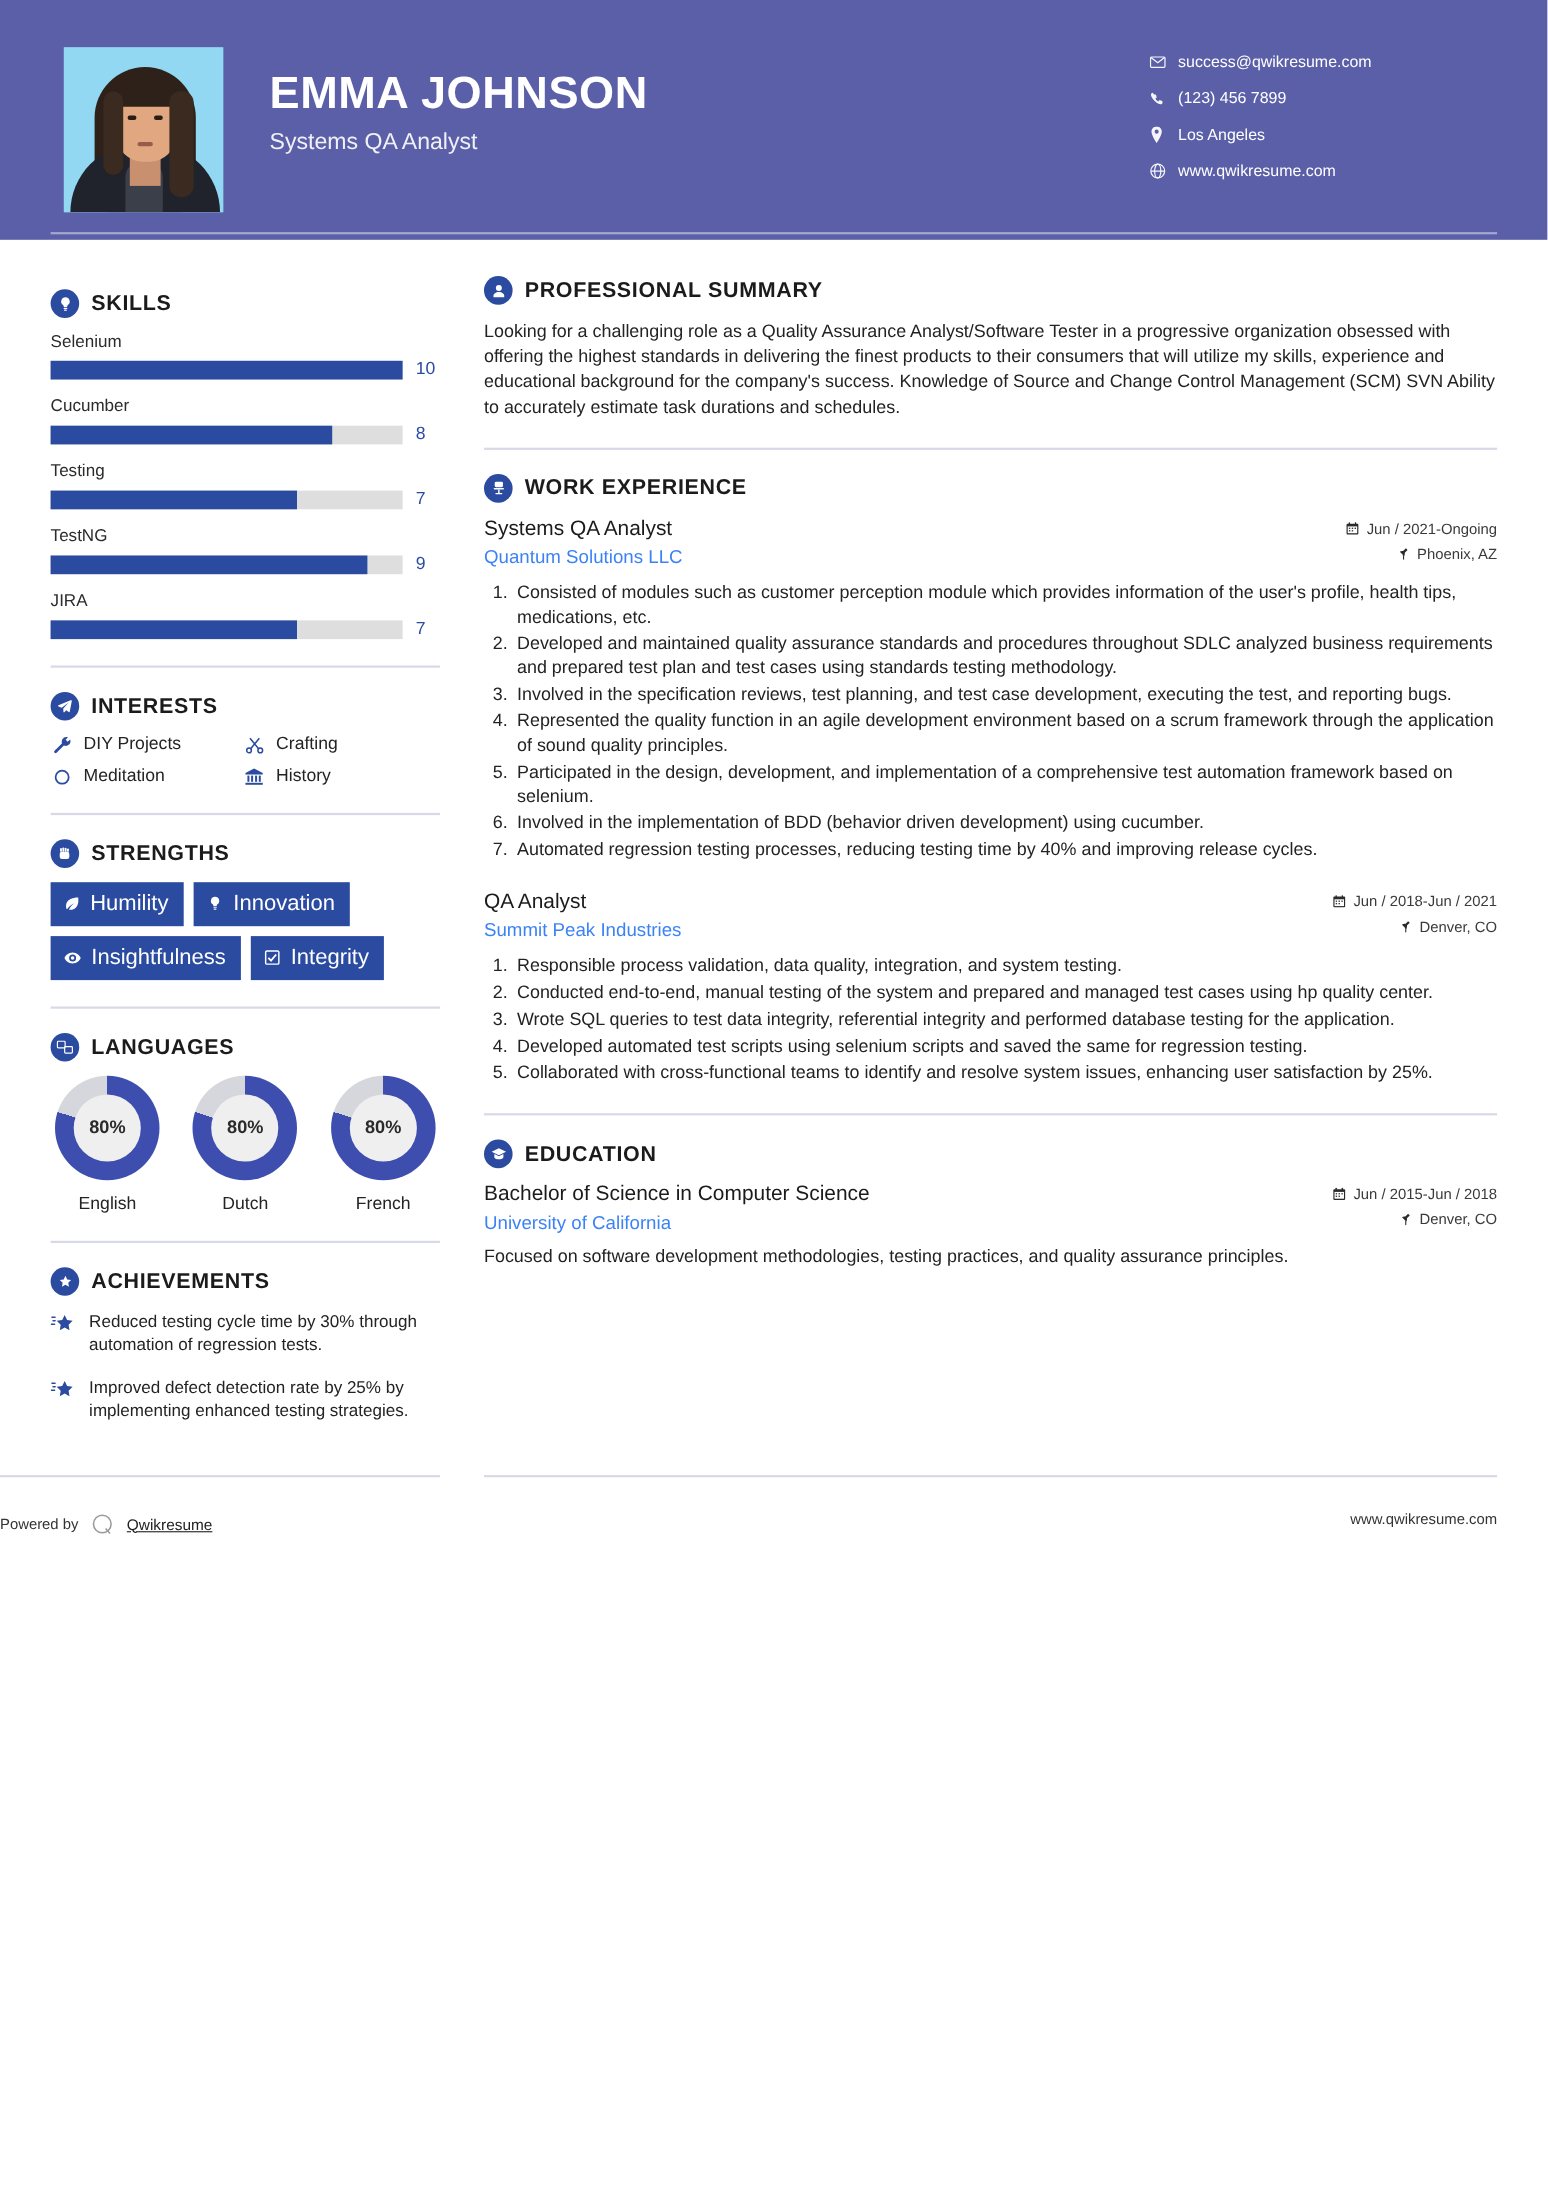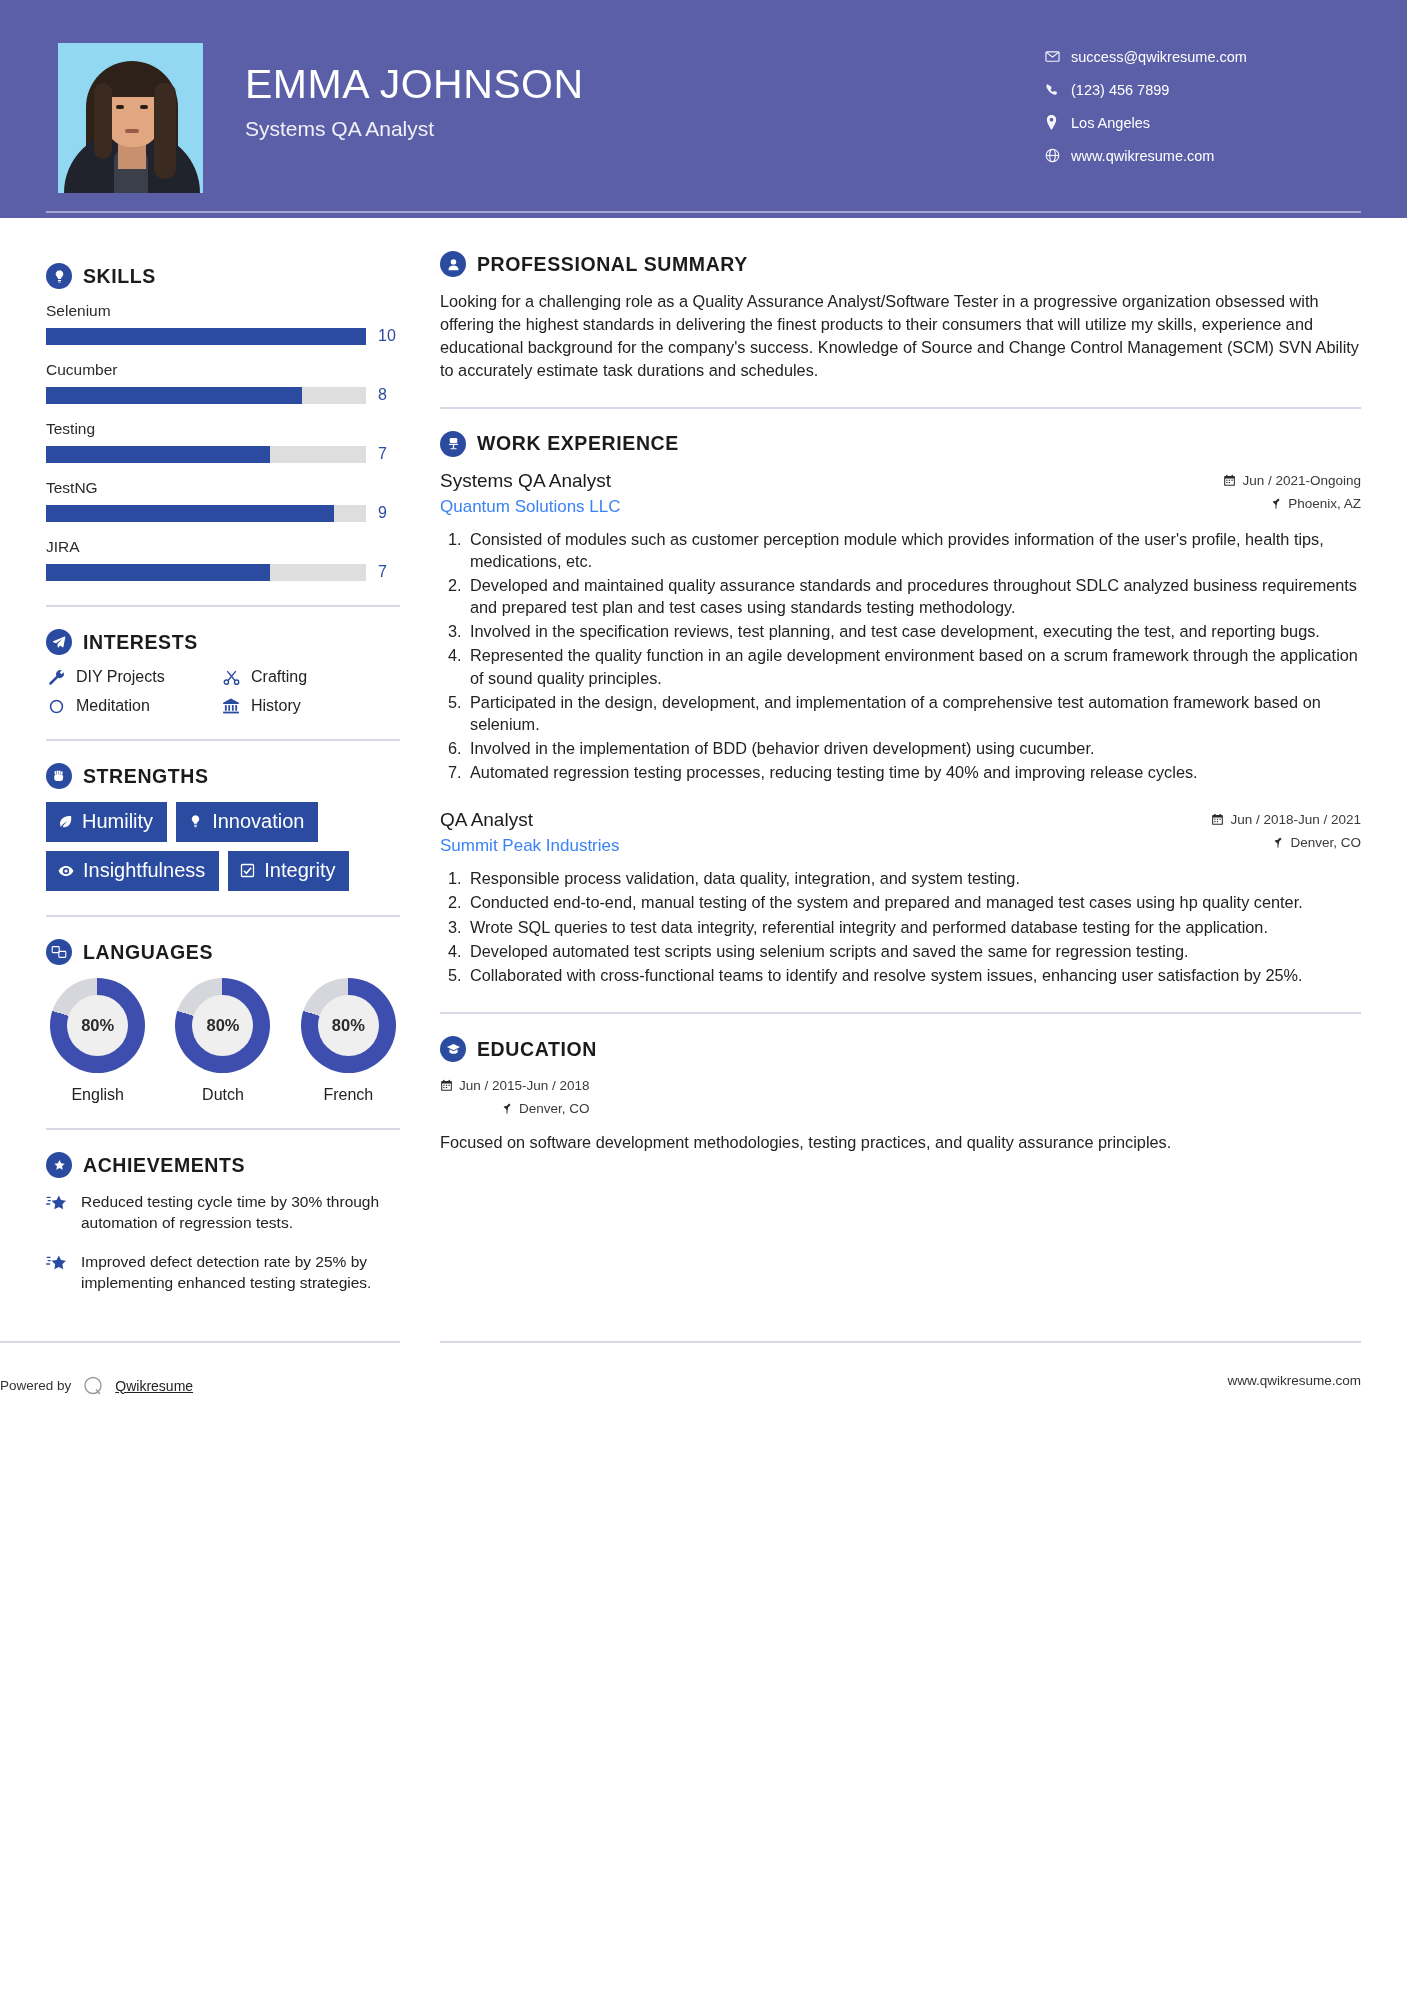--- a/index.html
+++ b/index.html
@@ -77,21 +77,21 @@
     background:#9a5a4a; border-radius:3px;
   }
 
   .name-block {
     margin-left: 42px;
     margin-top: 63px;
     color: #ffffff;
   }
   .name-block .fullname {
     font-size: 41px;
-    font-weight: 400;
+    font-weight: 700;
     letter-spacing: 0.5px;
     line-height: 1.05;
   }
   .name-block .jobtitle {
     font-size: 21px;
     font-weight: 400;
     margin-top: 11px;
     color: #f0f0f7;
   }
   .contact {
@@ -816,20 +816,24 @@
             <svg width="15" height="15" viewBox="0 0 16 16" fill="#fff">
               <path d="M8 2 1 5.4 8 8.8l7-3.4z"></path>
               <path d="M3.6 7.6v3c0 1 2 2 4.4 2s4.4-1 4.4-2v-3L8 9.8z"></path>
             </svg>
           </span>
           <span class="htxt">EDUCATION</span>
         </div>
         <div id="edu-list">
   <div class="job">
     <div class="job-top">
+      <div class="job-left">
+        <div class="job-title">Bachelor of Science in Computer Science</div>
+        <div class="job-company">University of California</div>
+      </div>
       <div class="job-right">
         <div class="meta-line">
           <span class="micon">
                       <svg width="13" height="13" viewBox="0 0 16 16" fill="#2b2b2b">
   <rect x="1.4" y="2.6" width="13.2" height="12" rx="1.1"></rect>
   <rect x="2.7" y="5.6" width="10.6" height="7.6" fill="#fff"></rect>
   <rect x="3.8" y="1" width="1.5" height="2.6" rx=".6"></rect>
                         <rect x="10.7" y="1" width="1.5" height="2.6" rx=".6"></rect>
   <g fill="#2b2b2b">
                           <rect x="4" y="7" width="1.6" height="1.4"></rect>

